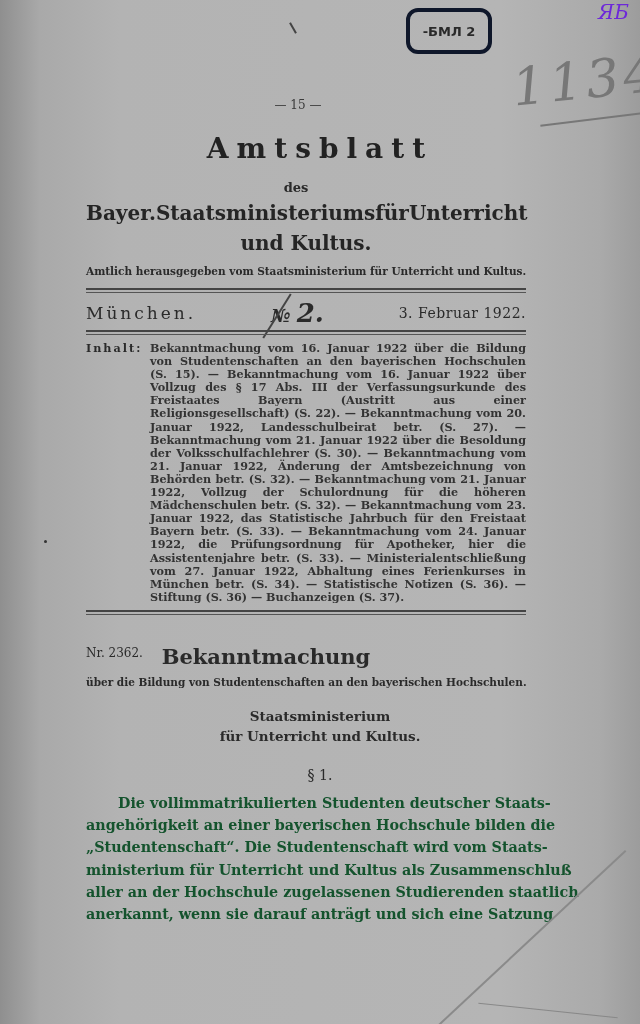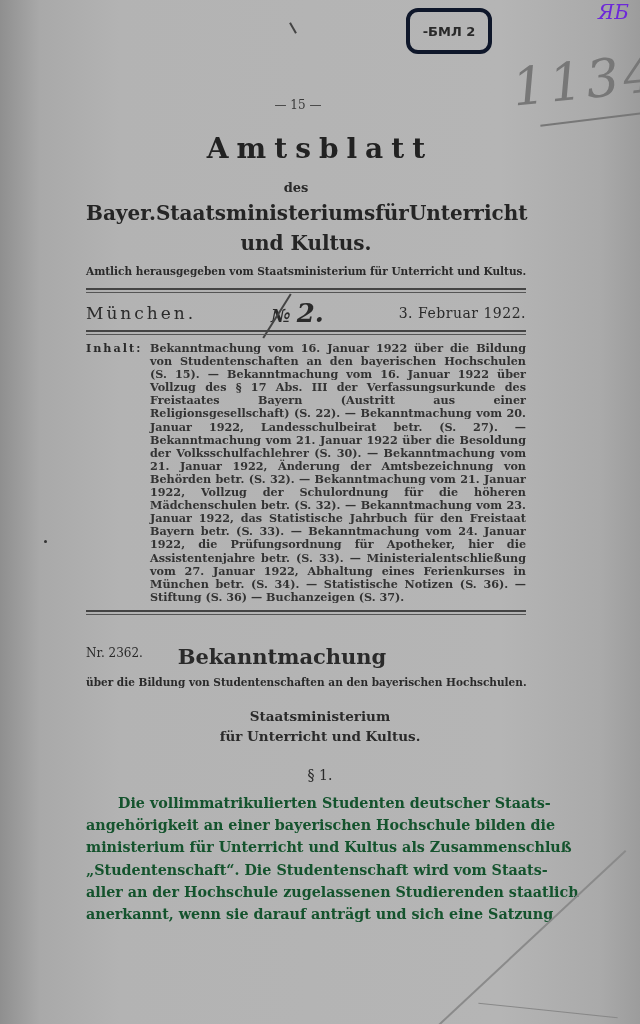--- a/index.html
+++ b/index.html
@@ -40,21 +40,21 @@
   .issue-no { font-size:26px; font-weight:bold; font-style:italic; }
   .issue-no small { font-size:18px; margin-right:6px; }
   .date { font-size:14px; letter-spacing:0.5px; }
   .slash { left:276px; top:290px; width:2px; height:52px; background:#444; transform:rotate(32deg); }
 
   .contents { left:86px; width:440px; top:342px; font-size:11.2px; line-height:13.1px; display:flex; }
   .contents .label { width:64px; letter-spacing:2px; font-weight:bold; flex:none; }
   .contents .text { flex:1; text-align:justify; font-weight:bold; color:#333; }
 
   .nr { left:86px; top:646px; font-size:12px; }
-  .ann-title { left:0; width:532px; top:644px; text-align:center; font-size:21px; font-weight:bold; padding-left:16px; }
+  .ann-title { left:0; width:532px; top:644px; text-align:center; font-size:21px; font-weight:bold; padding-left:0; }
   .ann-sub { left:86px; width:440px; top:676px; text-align:center; font-size:10.5px; font-weight:bold; white-space:nowrap; }
   .ministry { left:0; width:640px; top:706px; text-align:center; font-size:13.5px; font-weight:bold; line-height:20px; }
   .para { left:0; width:640px; top:767px; text-align:center; font-size:14px; }
   .body-text { left:86px; width:437px; top:792px; font-size:14.3px; line-height:22.2px; text-align:justify; text-align-last:justify; font-weight:bold; color:#14532d; }
   .body-text .line { display:block; text-align:justify; text-align-last:justify; white-space:nowrap; }
   .body-text .indent { padding-left:32px; }
 
   .fold { left:470px; top:820px; width:2px; height:300px; background:#8a8a8a; transform-origin:top left; transform:rotate(47deg); }
   .fold2 { left:478px; top:1010px; width:140px; height:1px; background:#888; transform:rotate(6deg); }
   .dot { width:3px; height:3px; background:#333; border-radius:50%; }
@@ -102,20 +102,20 @@
 <div class="abs ann-title">Bekanntmachung</div>
 <div class="abs ann-sub">über die Bildung von Studentenschaften an den bayerischen Hochschulen.</div>
 <div class="abs ministry">
   <div>Staatsministerium</div>
   <div>für Unterricht und Kultus.</div>
 </div>
 <div class="abs para">§ 1.</div>
 <div class="abs body-text">
   <span class="line indent">Die vollimmatrikulierten Studenten deutscher Staats-</span>
   <span class="line">angehörigkeit an einer bayerischen Hochschule bilden die</span>
+  <span class="line">„Studentenschaft“. Die Studentenschaft wird vom Staats-</span>
   <span class="line">ministerium für Unterricht und Kultus als Zusammenschluß</span>
-  <span class="line">„Studentenschaft“. Die Studentenschaft wird vom Staats-</span>
   <span class="line">aller an der Hochschule zugelassenen Studierenden staatlich</span>
   <span class="line">anerkannt, wenn sie darauf anträgt und sich eine Satzung</span>
 </div>
 
 <div class="abs fold" style="left:625px;top:850px;"></div>
 <div class="abs fold2"></div>
 
 </body></html>

